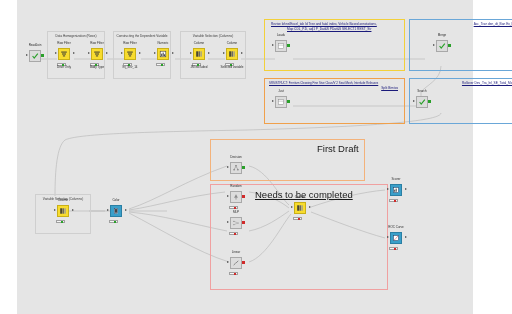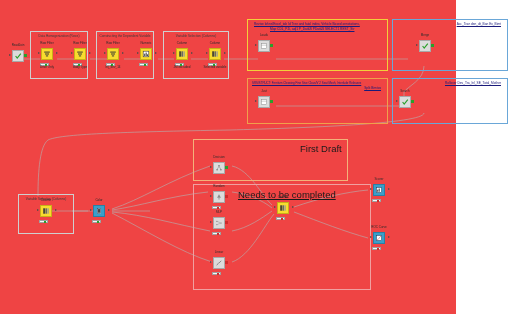--- a/index.html
+++ b/index.html
@@ -8,23 +8,23 @@
   }
   body {
     width: 512px; height: 314px;
     position: relative;
     overflow: hidden;
     font-family: "Liberation Sans", sans-serif;
     -webkit-font-smoothing: antialiased;
   }
   #canvas {
     position: absolute;
-    left: 0; top: 0;
+    left: 17px; top: 0;
     width: 456px; height: 314px;
-    background: #ef4444;
+    background: #e5e5e5;
   }
   #edges {
     position: absolute;
     left: 0; top: 0;
     width: 512px; height: 314px;
     pointer-events: none;
   }
 
   
   .group {

